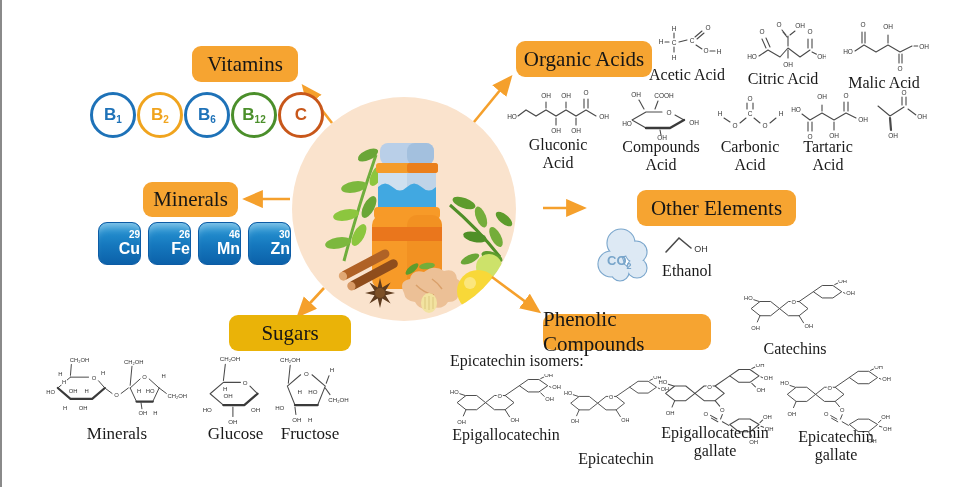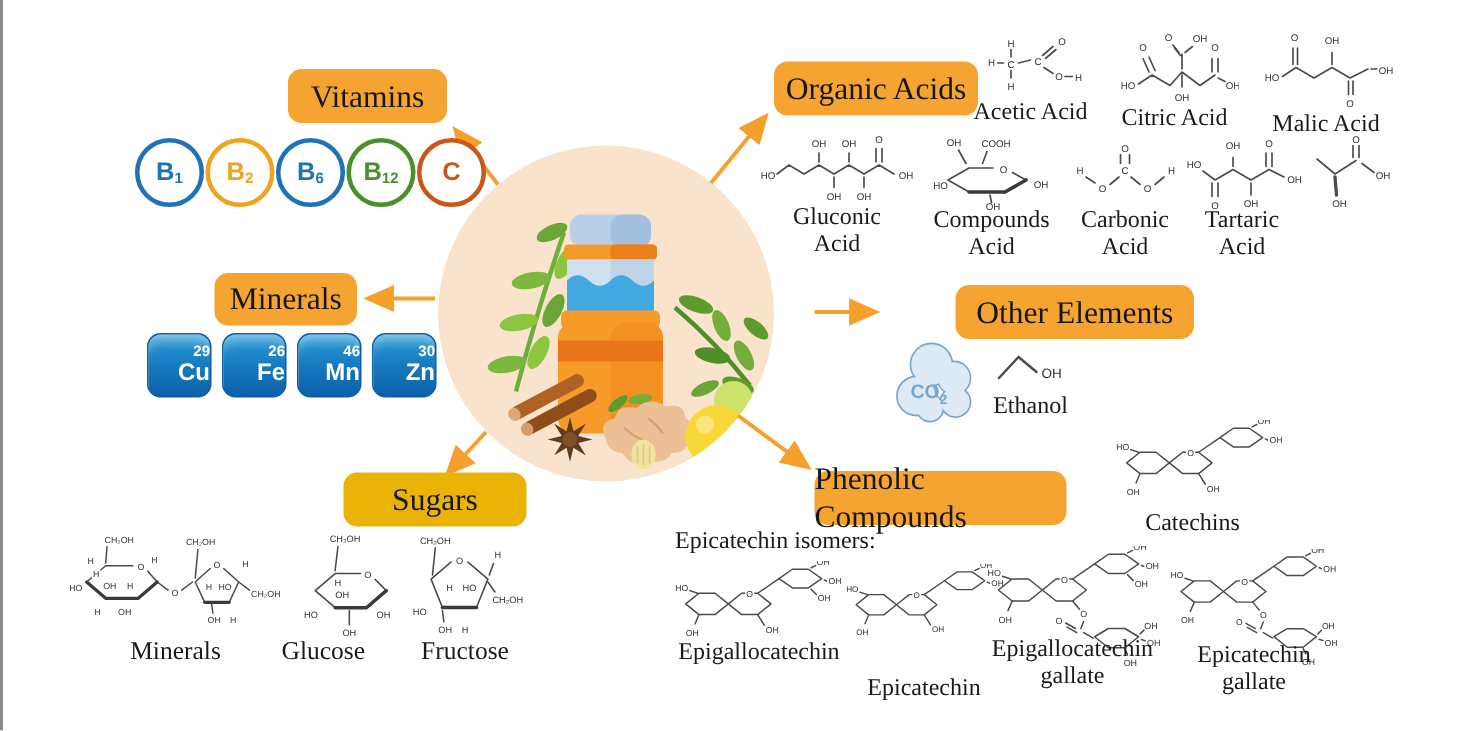--- a/index.html
+++ b/index.html
@@ -235,21 +235,21 @@
     <text class="at" x="27" y="44">H</text>
     <text class="at" x="41" y="44">HO</text>
     <text class="at" x="6" y="61">HO</text>
     <path class="bd" d="M54,38 L59,45"></path>
     <text class="at" x="68" y="53">CH₂OH</text>
     <path class="bd" d="M22,58 L23,66"></path>
     <text class="at" x="24" y="74">OH</text>
     <text class="at" x="38" y="74">H</text>
   </svg>
   <div class="chem-label" style="left:75px;top:424px;width:80px;font-size:17px;">Minerals</div>
-  <div class="chem-label" style="left:176px;top:424px;width:75px;font-size:17px;font-family:Liberation Serif, serif;">Glucose</div>
+  <div class="chem-label" style="left:196px;top:424px;width:75px;font-size:17px;font-family:Liberation Serif, serif;">Glucose</div>
   <div class="chem-label" style="left:268px;top:424px;width:80px;font-size:17px;">Fructose</div>
 
   <svg class="abs" style="left:652px;top:20px;" width="70" height="46" viewBox="0 0 70 46">
     <text class="at" x="20" y="11">H</text>
     <path class="bd" d="M20,13 L20,18"></path>
     <text class="at" x="7" y="24">H</text>
     <path class="bd" d="M11,22 L15,22"></path>
     <text class="at" x="20" y="25">C</text>
     <path class="bd" d="M20,27 L20,32"></path>
     <text class="at" x="20" y="40">H</text>

